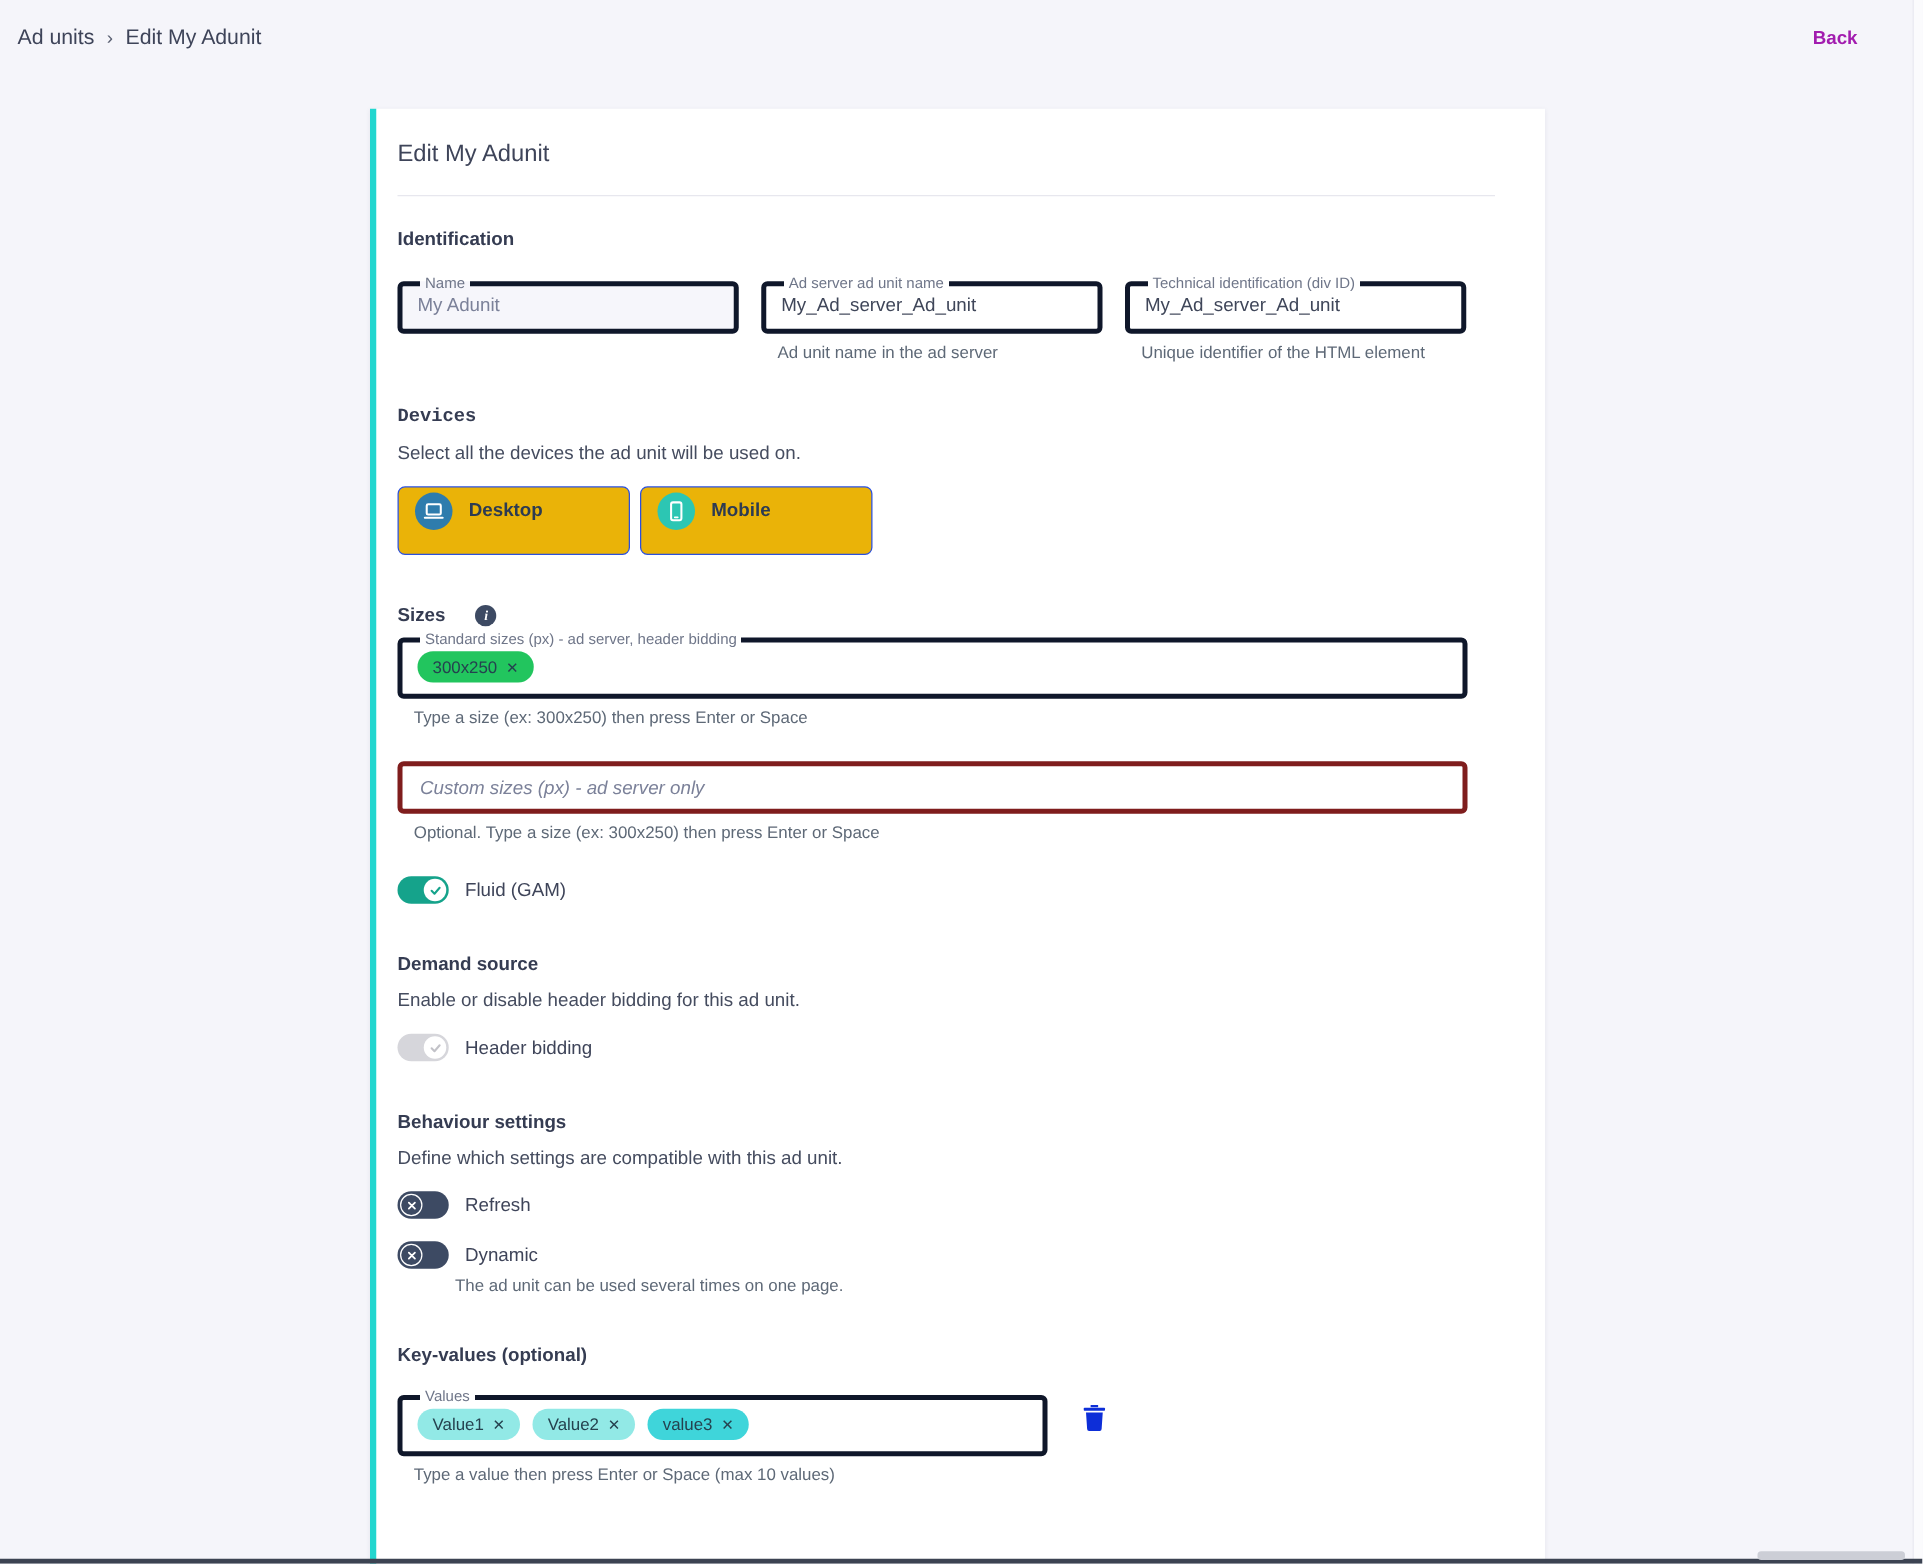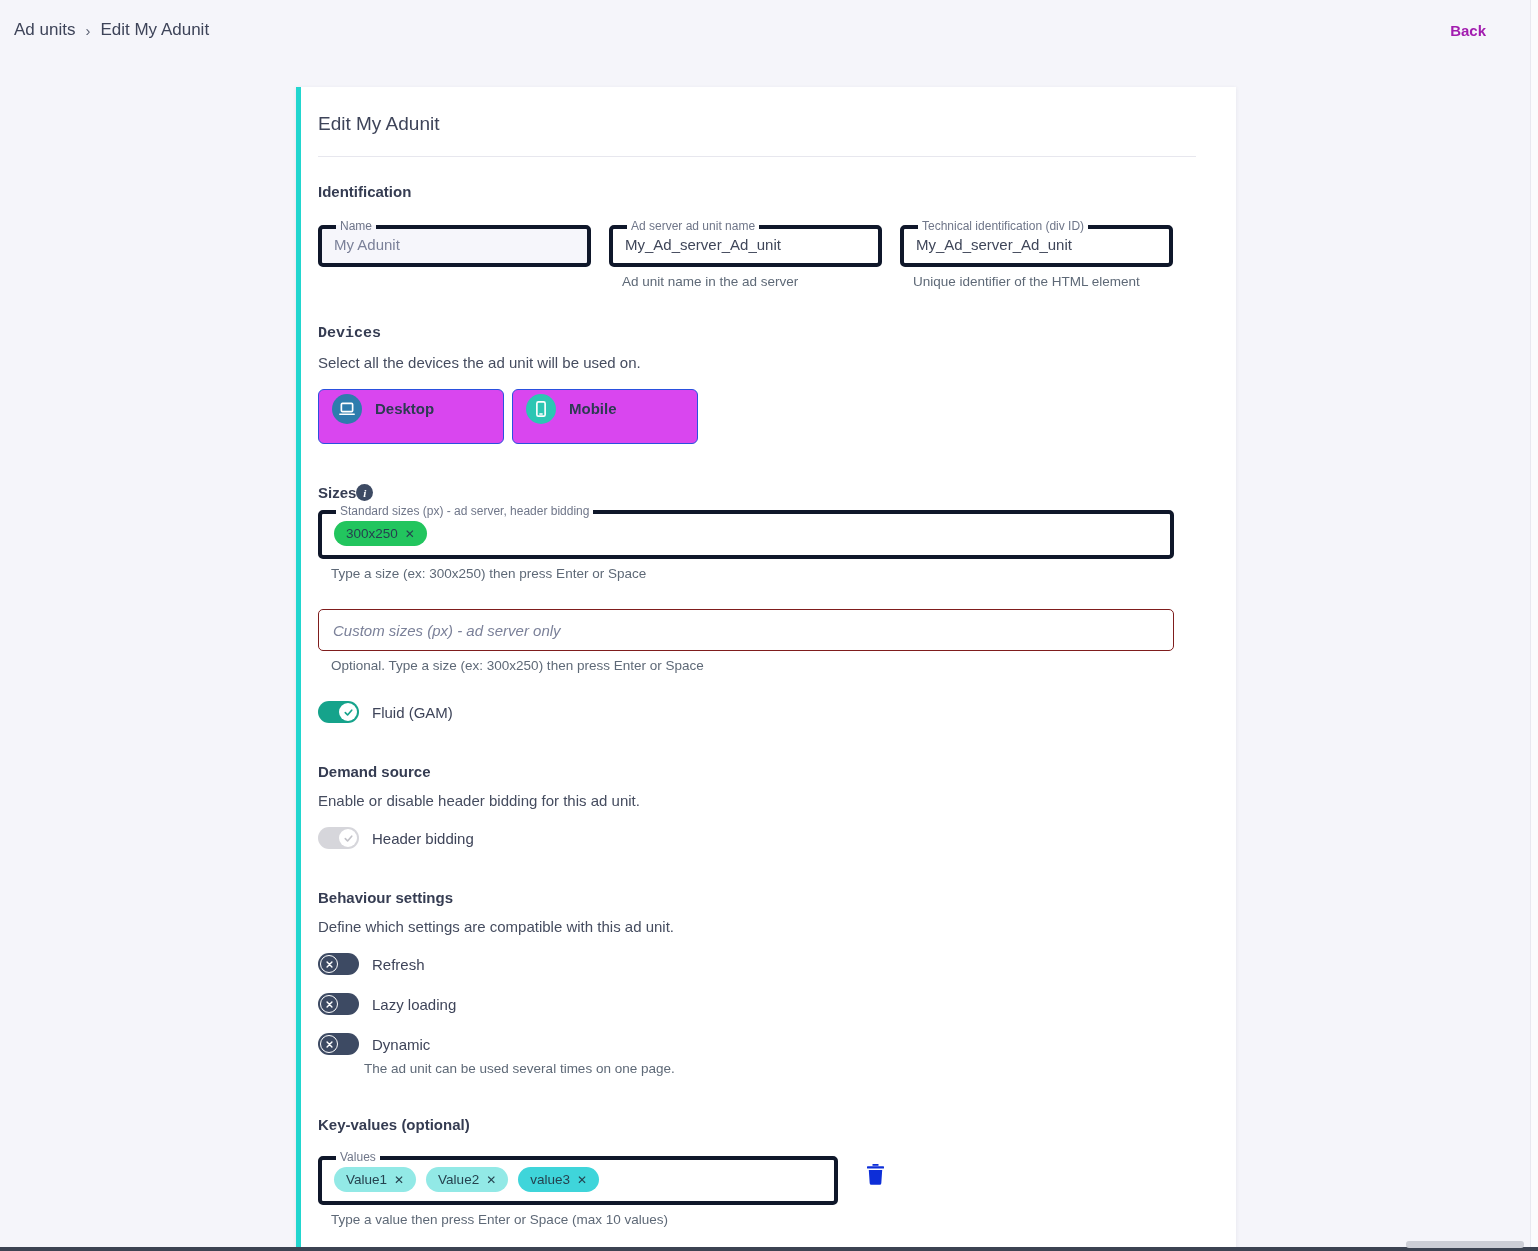--- a/index.html
+++ b/index.html
@@ -43,43 +43,43 @@
   fieldset.disabled input { color:#7b8199; }
 
   .ident-row { display:flex; gap:18px; margin-top:20px; }
   .fw-273 { width:273px; }
   .fw-520 { width:520px; }
 
   
   .device-row { display:flex; gap:8px; margin-top:18px; }
   .device-btn {
     display:flex; align-items:center; border:1.5px solid #2b50df; border-radius:6px;
-    height:55px; background:#d946ef; cursor:pointer; padding:0 26px 16px 13px; min-width:186px;text-align:center;
+    height:55px; background:#eab308; cursor:pointer; padding:0 26px 16px 13px; min-width:186px;text-align:center;
   }
   .device-ico { width:30px; height:30px; border-radius:50%; display:flex; align-items:center; justify-content:center; flex:0 0 30px; }
   .device-label { font-size:15px; font-weight:bold; color:#2d3b52; margin-left:13px; }
 
   
-  .heading-row { display:flex; align-items:center; gap:0; }
+  .heading-row { display:flex; align-items:center; gap:24px; }
   .info-badge {
     width:17px; height:17px; border-radius:50%; background:#3d4a63; color:#fff;
     font-size:11px; font-weight:bold; display:flex; align-items:center; justify-content:center;
     font-family:"Liberation Serif","DejaVu Serif",serif; font-style:italic;
   }
   .chips { display:flex; gap:10px; margin-top:3px; }
   .chip {
     display:inline-flex; align-items:center; gap:7px; border-radius:14px; padding:5px 12px;
     font-size:13.5px; color:#25424f; background:#22c55e;
   }
   .chip .x { font-size:12px; cursor:pointer; line-height:1; }
   .chip-light { background:#92e9e6; }
   .chip-dark  { background:#3fd5da; }
 
   input.plain {
-    width:856px; height:42px; border:1px solid #7f1d1d; border-radius:5px; padding:0 14px;
+    width:856px; height:42px; border:4px solid #7f1d1d; border-radius:5px; padding:0 14px;
     font-size:15px; font-family:inherit; color:#3f4659; outline:none; background:#fff;
   }
   input.plain::placeholder { font-style:italic; color:#7b8199; opacity:1; }
   .w-856 { width:856px; }
 
   
   .toggle-row { display:flex; align-items:center; gap:13px; }
   .toggle { width:41px; height:22px; border-radius:11px; position:relative; cursor:pointer; flex:0 0 41px; }
   .toggle .knob {
     width:18px; height:18px; border-radius:50%; position:absolute; top:2px;
@@ -224,30 +224,20 @@
       <span class="toggle off">
         <span class="knob">
           <svg width="9" height="9" viewBox="0 0 10 10" fill="none">
             <path d="M2.3 2.3 7.7 7.7M7.7 2.3 2.3 7.7" stroke="#fff" stroke-width="1.6" stroke-linecap="round"></path>
           </svg>
         </span>
       </span>
       <span class="toggle-label">Refresh</span>
     </div>
 
-    <div class="toggle-row toggle-gap">
-      <span class="toggle off">
-        <span class="knob">
-          <svg width="9" height="9" viewBox="0 0 10 10" fill="none">
-            <path d="M2.3 2.3 7.7 7.7M7.7 2.3 2.3 7.7" stroke="#fff" stroke-width="1.6" stroke-linecap="round"></path>
-          </svg>
-        </span>
-      </span>
-      <span class="toggle-label">Lazy loading</span>
-    </div>
 
     <div class="toggle-row toggle-gap">
       <span class="toggle off">
         <span class="knob">
           <svg width="9" height="9" viewBox="0 0 10 10" fill="none">
             <path d="M2.3 2.3 7.7 7.7M7.7 2.3 2.3 7.7" stroke="#fff" stroke-width="1.6" stroke-linecap="round"></path>
           </svg>
         </span>
       </span>
       <span class="toggle-label">Dynamic</span>

